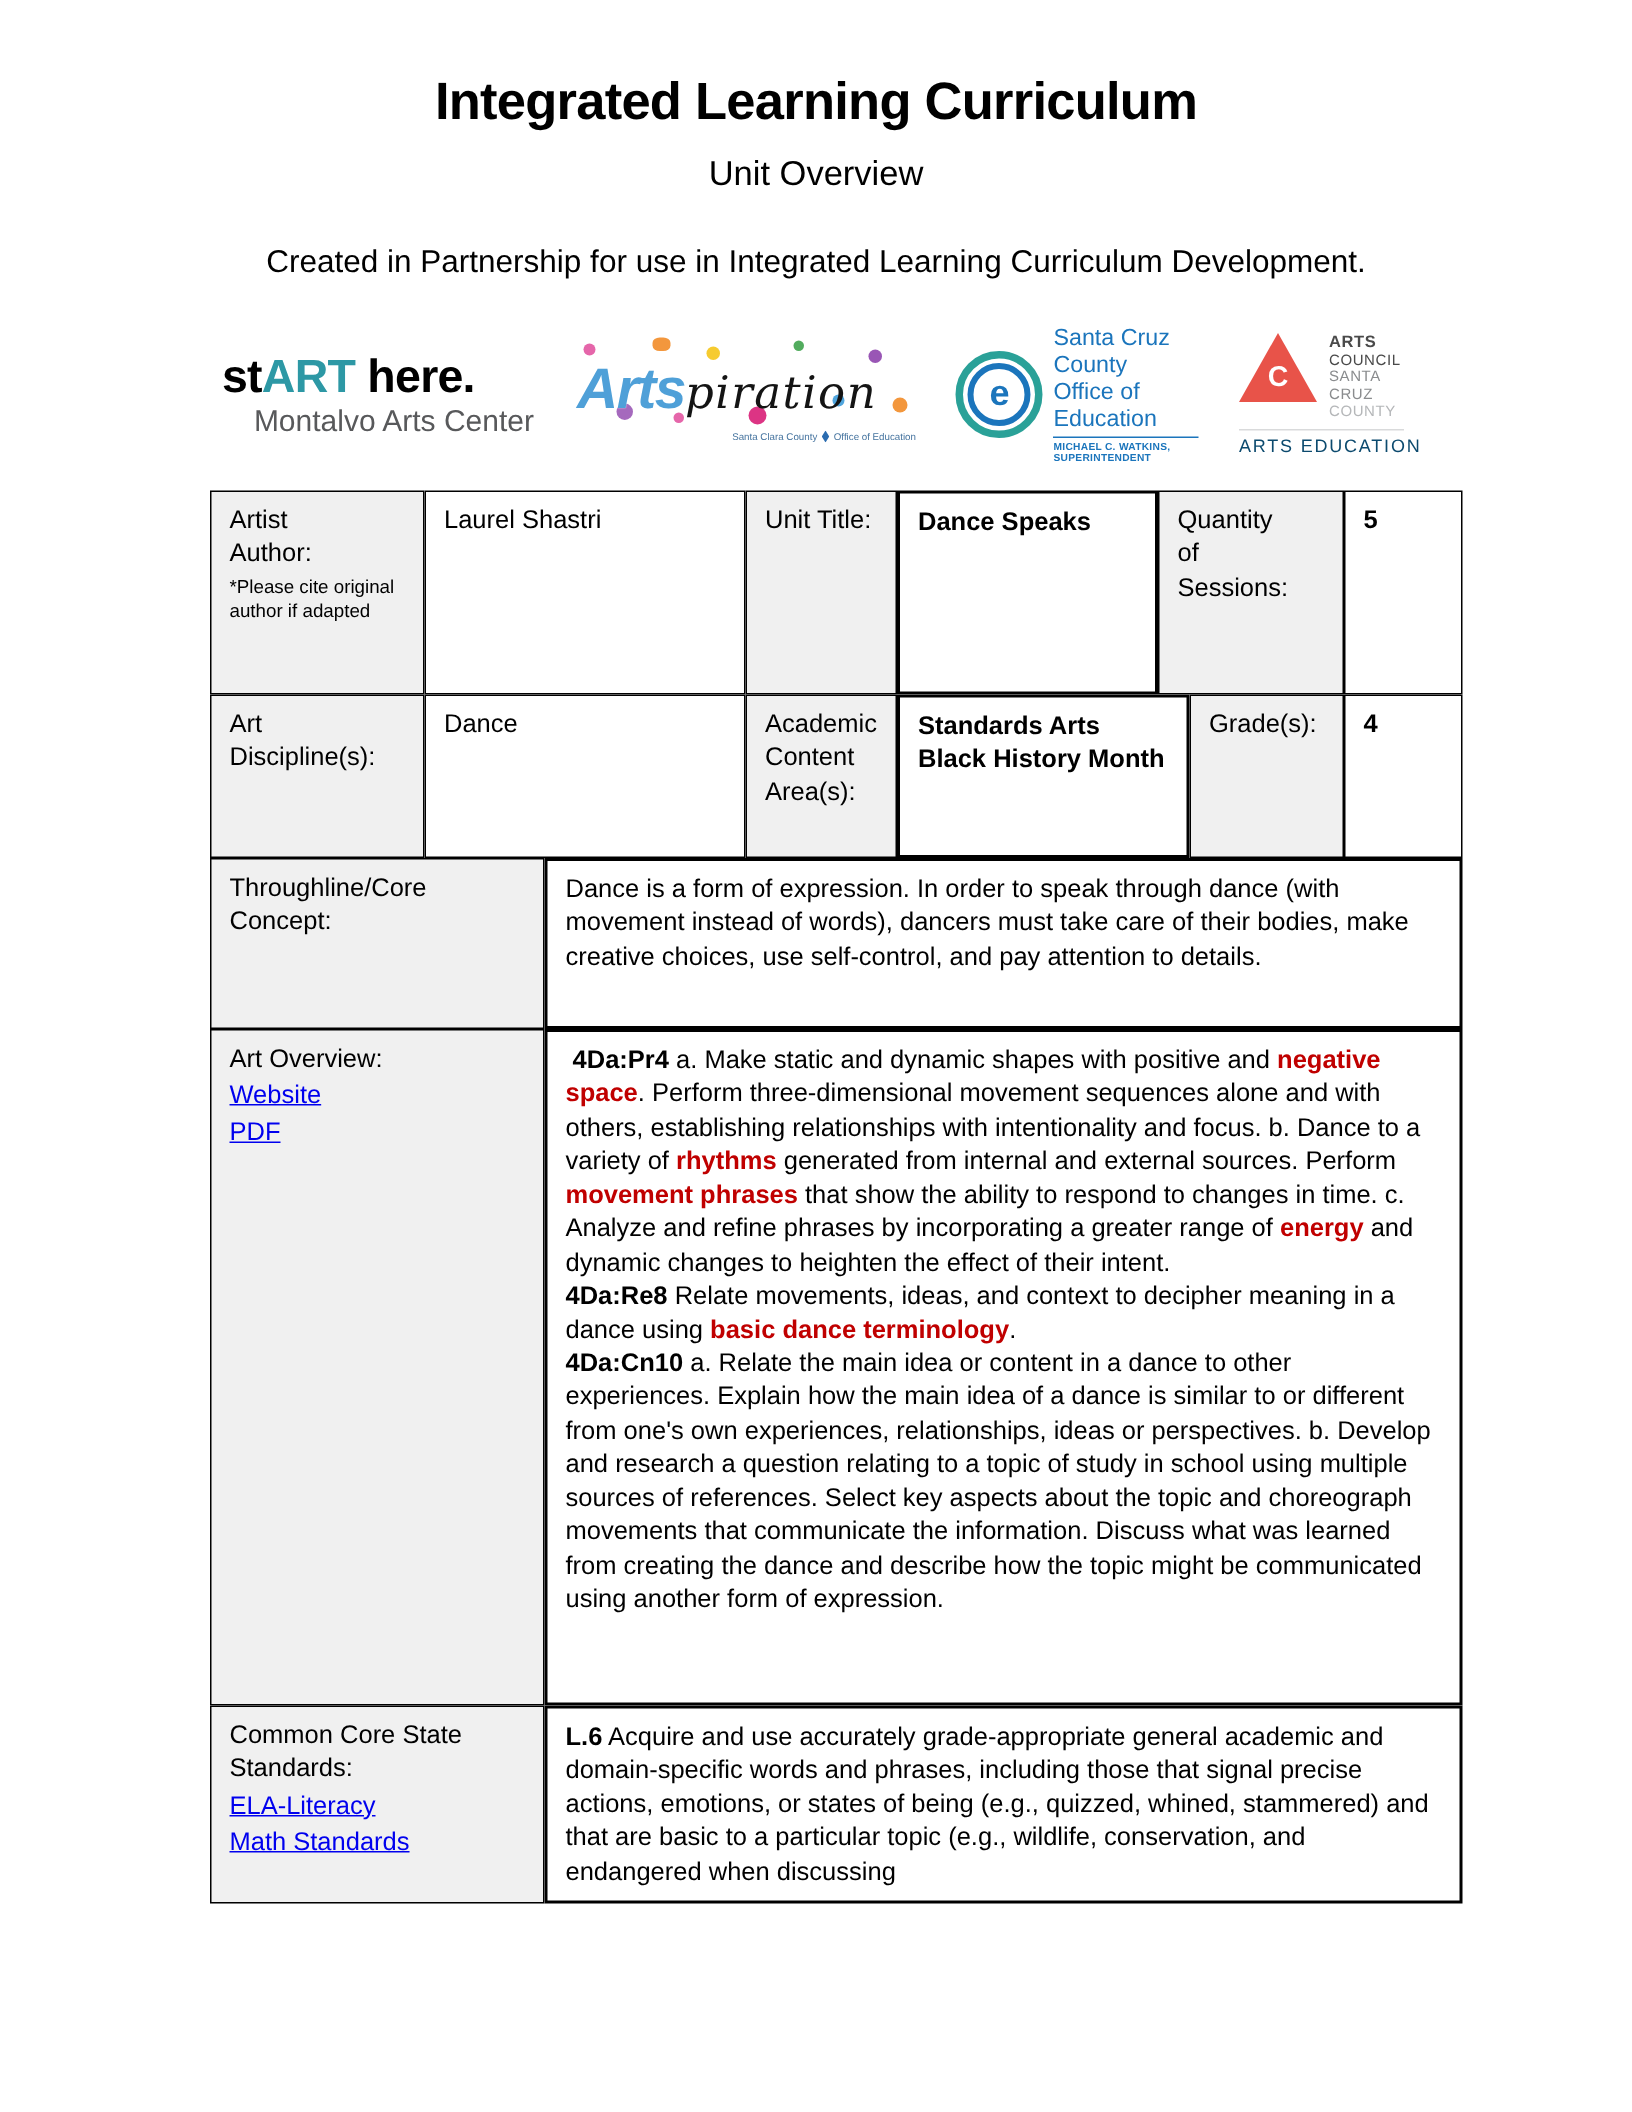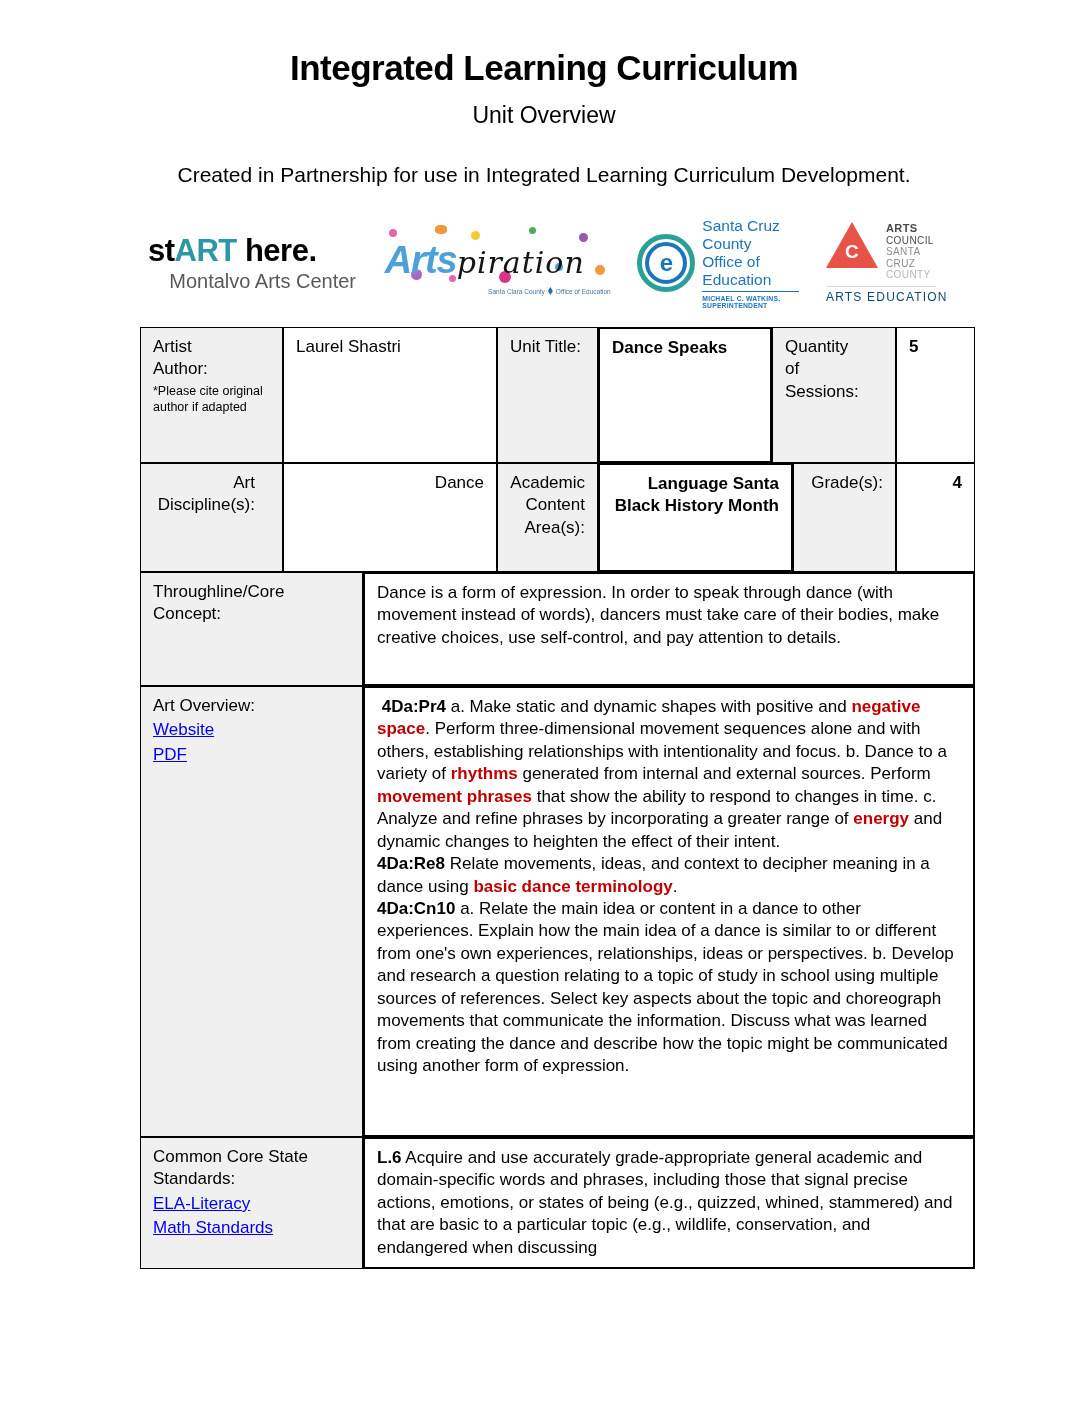--- a/index.html
+++ b/index.html
@@ -48,21 +48,21 @@
   .ac-l3,.ac-l4{color:#8A8C8E;}
   .ac-l5{color:#B5B7B9;}
   .ac-foot{margin-top:5px;border-top:1px solid #D9DADB;padding-top:3px;color:#0c4a6e;font-size:12px;letter-spacing:1.2px;white-space:nowrap;}
   
   .ttable{margin:22px 0 0 140px;width:835px;}
   .trow{display:flex;align-items:stretch;}
   .cell{border:1px solid #000;box-sizing:border-box;padding:8px 12px;font-size:17px;line-height:1.32;background:#fff;}
   .cell.hd{background:#f0f0f0;}
   .cell.thick{border-width:2px;}
   .r1{min-height:136px;}
-  .r2{min-height:109px;text-align:right;}
+  .r2{min-height:109px;}
   .r3 .cell{min-height:114px;}
   .r4 .cell{min-height:451px;}
   .r5 .cell{min-height:129px;}
   .note{font-size:12.5px;line-height:1.28;margin-top:2px;}
   .bold{font-weight:bold;}
   .red{color:#C00000;}
   .doclink{color:#0000EE;text-decoration:underline;display:inline-block;margin-top:2px;cursor:pointer;}
   .lblwrap-a{max-width:72px;}
   .lblwrap-b{max-width:102px;}
   .lblwrap-c{max-width:78px;}
@@ -161,21 +161,21 @@
       <div class="cell hd" style="width:143px;">
         <div class="lblwrap-b">Art Discipline(s):</div>
       </div>
       <div class="cell" style="width:214px;">
         <span>Dance</span>
       </div>
       <div class="cell hd" style="width:101px;">
         <span>Academic Content Area(s):</span>
       </div>
       <div class="cell thick bold" style="width:195px;">
-        <div>Language Santa</div>
+        <div>Standards Arts</div>
         <div>Black History Month</div>
       </div>
       <div class="cell hd" style="width:103px;">
         <span>Grade(s):</span>
       </div>
       <div class="cell bold" style="width:79px;">
         <span>4</span>
       </div>
     </div>
 

